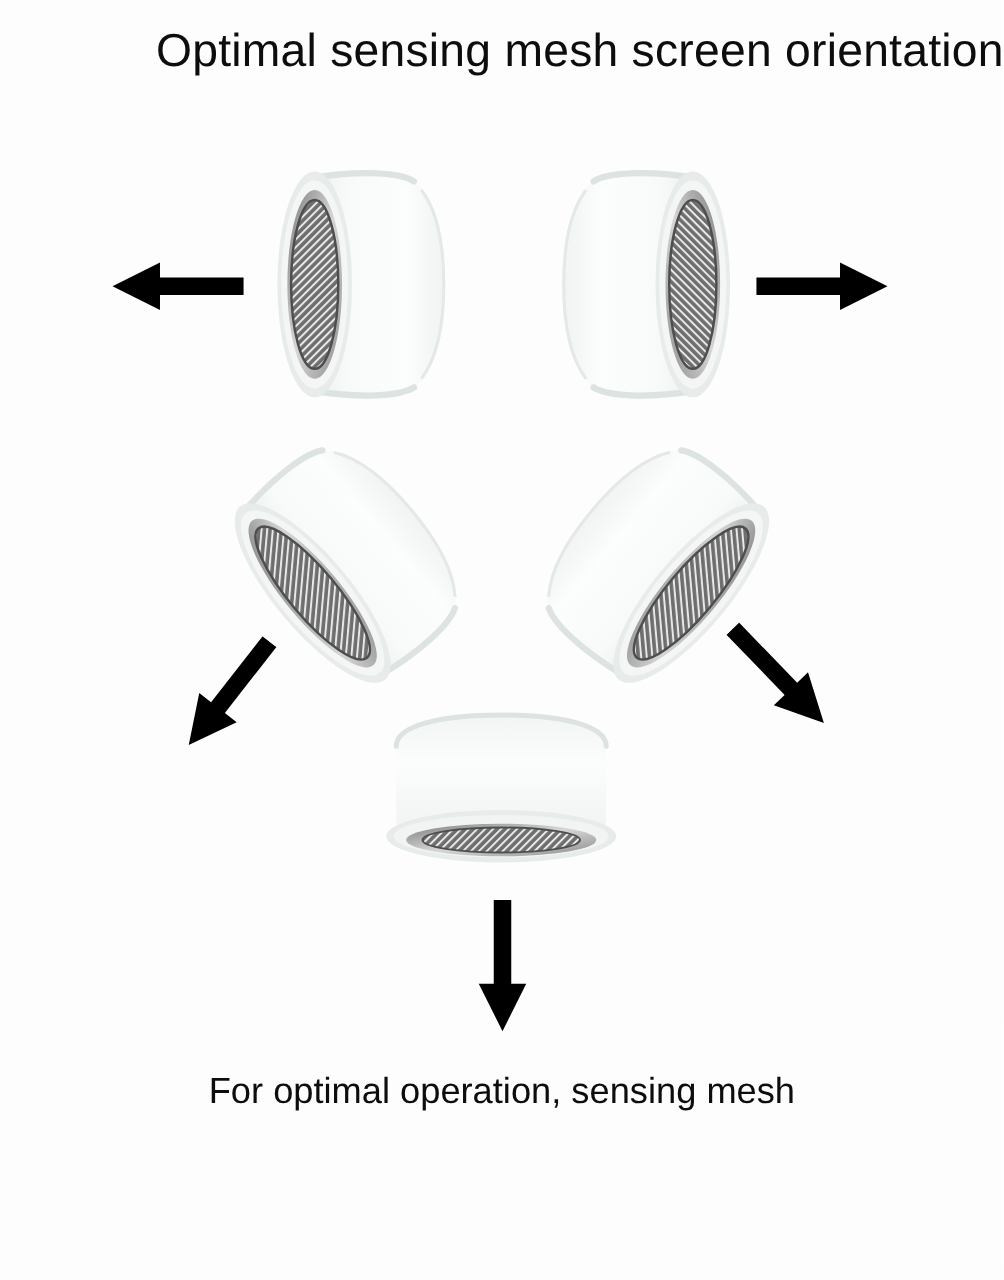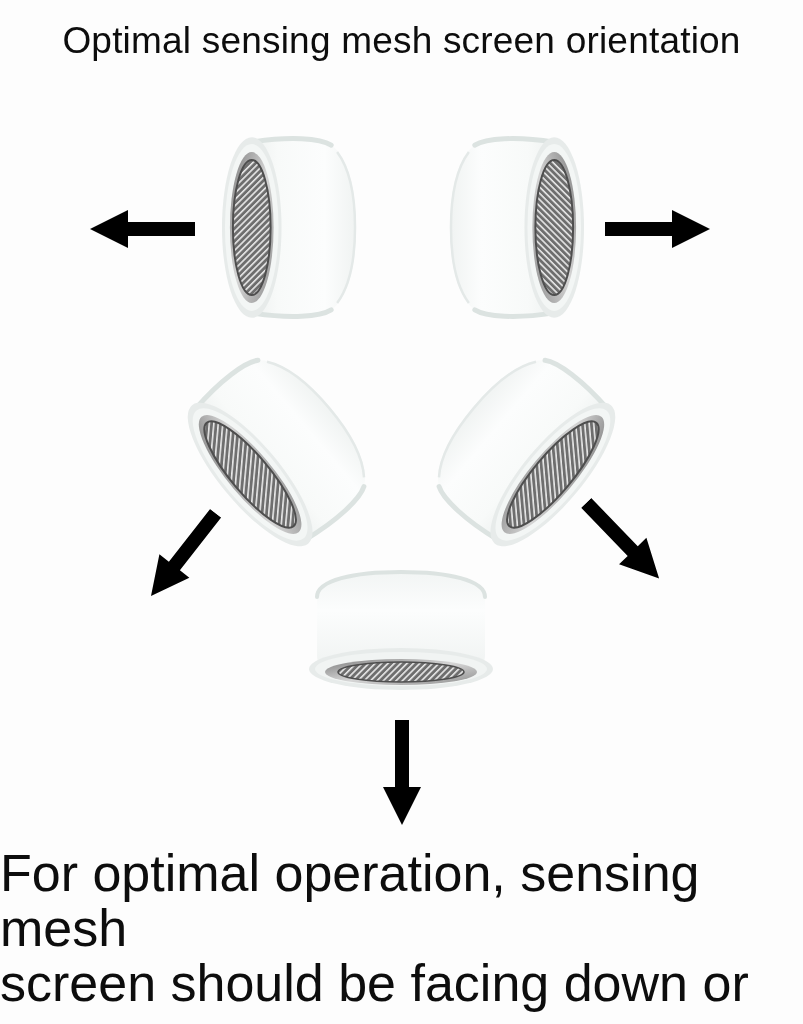--- a/index.html
+++ b/index.html
@@ -9,27 +9,27 @@
     position:relative;
     width:803px; height:1024px;
     margin:0 auto;
     background:var(--background,#fdfdfd);
     overflow:hidden;
     color:var(--text,#0d0d0d);
   }
 
   .title {
     position:absolute; top:20px; left:0; width:100%;
-    text-align:center; font-size:37px; letter-spacing:0.2px;
+    text-align:right; font-size:37px; letter-spacing:0.2px;
     white-space:nowrap;
   }
 
   .caption {
     position:absolute; top:846px; left:0; width:100%;
-    text-align:left; font-size:52px; line-height:55px;
+    text-align:center; font-size:29px; line-height:55px;
   }
 
   .sensor { position:absolute; }
   .sensor svg { display:block; width:100%; height:100%; }
   .s-left       { left:218px; top:133px; width:139px; height:189px; }
   .s-right      { left:449px; top:133px; width:139px; height:189px; }
   .s-right svg  { transform:scaleX(-1); }
   .s-mid-left   { left:208px; top:357px; width:139px; height:189px; transform:rotate(-40deg); }
   .s-mid-right  { left:456px; top:357px; width:139px; height:189px; transform:rotate(40deg); }
   .s-mid-right svg { transform:scaleX(-1); }
@@ -151,16 +151,15 @@
       </svg>
   </div>
   <div class="arrow a-down">
     <svg viewBox="0 0 106 40">
         <use href="#sym-arrow"></use>
       </svg>
   </div>
 
   <div class="caption">
     <div>For optimal operation, sensing mesh</div>
-    <div>screen should be facing down or</div>
   </div>
 
 </div>
 
 </body></html>

